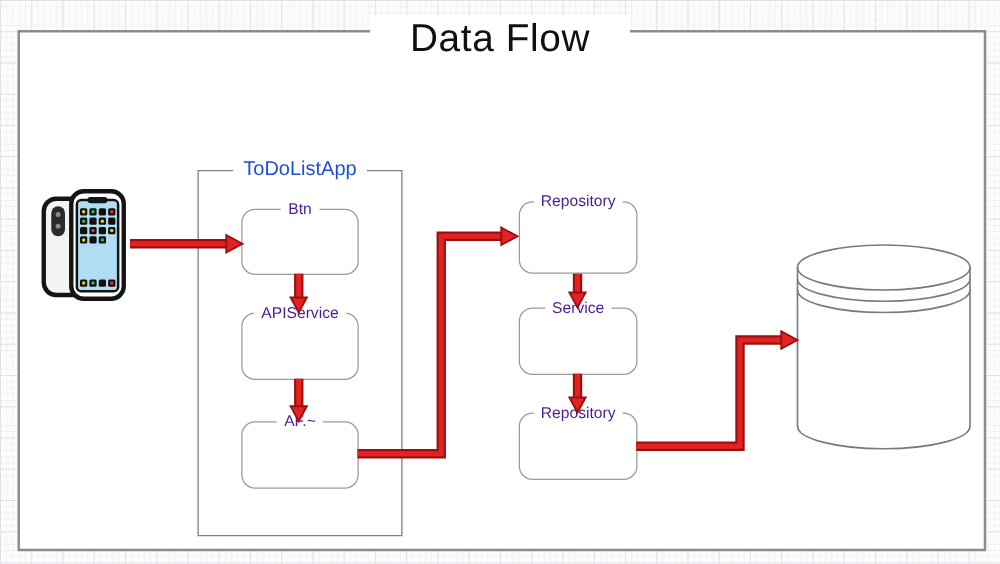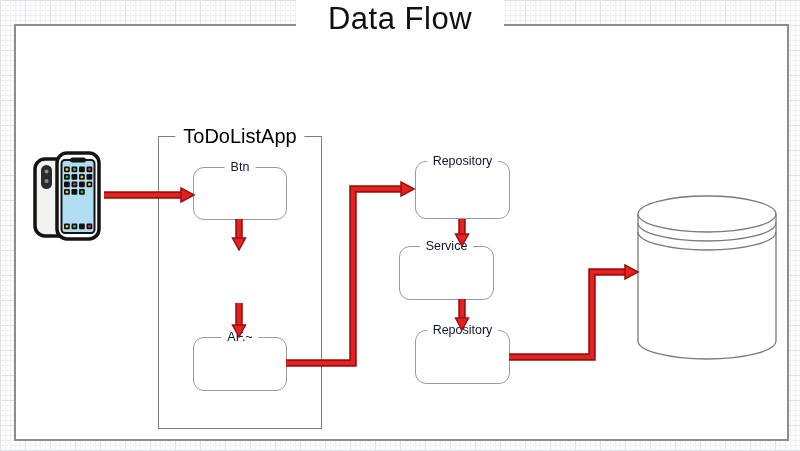--- a/index.html
+++ b/index.html
@@ -15,49 +15,49 @@
       linear-gradient(90deg, #e1e1e9 1px, transparent 1px),
       linear-gradient(#f1f1f5 1px, transparent 1px),
       linear-gradient(90deg, #f1f1f5 1px, transparent 1px);
     background-size:25px 25px,25px 25px,5px 5px,5px 5px;
   }
   .frame{
     position:absolute;left:14px;top:24px;width:771px;height:413px;
     background:#ffffff;border:2px solid #8c8c8c;z-index:1;
   }
   .title{
-    position:absolute;left:400px;top:0px;transform:translateX(-50%);
+    position:absolute;left:400px;top:12px;transform:translateX(-50%);
     z-index:4;background:#ffffff;padding:0 32px;
     font-size:31px;line-height:37px;font-weight:500;color:#101010;
     letter-spacing:0.5px;white-space:nowrap;
   }
   .group{
     position:absolute;border:1px solid #7d7d7d;z-index:2;background:transparent;
   }
   .group-label{
     position:absolute;top:-11px;left:50%;transform:translateX(-50%);
-    background:#ffffff;padding:0 8px;font-size:20px;line-height:20px;
-    color:#000000;white-space:nowrap;
+    background:#ffffff;padding:0 8px;font-size:16px;line-height:20px;
+    color:#1d4ed8;white-space:nowrap;
   }
   .g-todo{left:158px;top:136px;width:162px;height:291px;}
   .g-spring{left:382px;top:136px;width:161px;height:291px;}
   .node{
     position:absolute;background:#ffffff;border:1px solid #9a9a9a;
     border-radius:11px;z-index:2;
   }
   .node-label{
     position:absolute;top:-8px;left:50%;transform:translateX(-50%);
     background:#ffffff;padding:0 6px;font-size:12.5px;line-height:15px;
-    color:#0f172a;white-space:nowrap;
+    color:#4c1d95;white-space:nowrap;
   }
   .n-btn{left:193px;top:167px;width:92px;height:51px;}
   .n-api{left:193px;top:250px;width:92px;height:52px;}
   .n-af{left:193px;top:337px;width:92px;height:52px;}
   .n-controller{left:415px;top:161px;width:93px;height:56px;}
-  .n-service{left:399px;top:246px;width:93px;height:52px;}
+  .n-service{left:415px;top:246px;width:93px;height:52px;}
   .n-repo{left:415px;top:330px;width:93px;height:52px;}
   .overlay{
     position:absolute;left:0;top:0;width:800px;height:451px;
     z-index:3;pointer-events:none;
   }
   .phone{
     position:absolute;left:32px;top:150px;z-index:3;
   }
   .db-label{
     position:absolute;left:640px;top:265px;width:136px;text-align:center;
@@ -119,20 +119,23 @@
       </g>
     </svg>
   </div>
 
   <div class="group g-todo">
     <div class="group-label">ToDoListApp</div>
   </div>
   <div class="node n-btn">
     <div class="node-label">Btn</div>
   </div>
+  <div class="node n-api">
+    <div class="node-label">APIService</div>
+  </div>
   <div class="node n-af">
     <div class="node-label">AF.~</div>
   </div>
 
   <div class="node n-controller">
     <div class="node-label">Repository</div>
   </div>
   <div class="node n-service">
     <div class="node-label">Service</div>
   </div>

